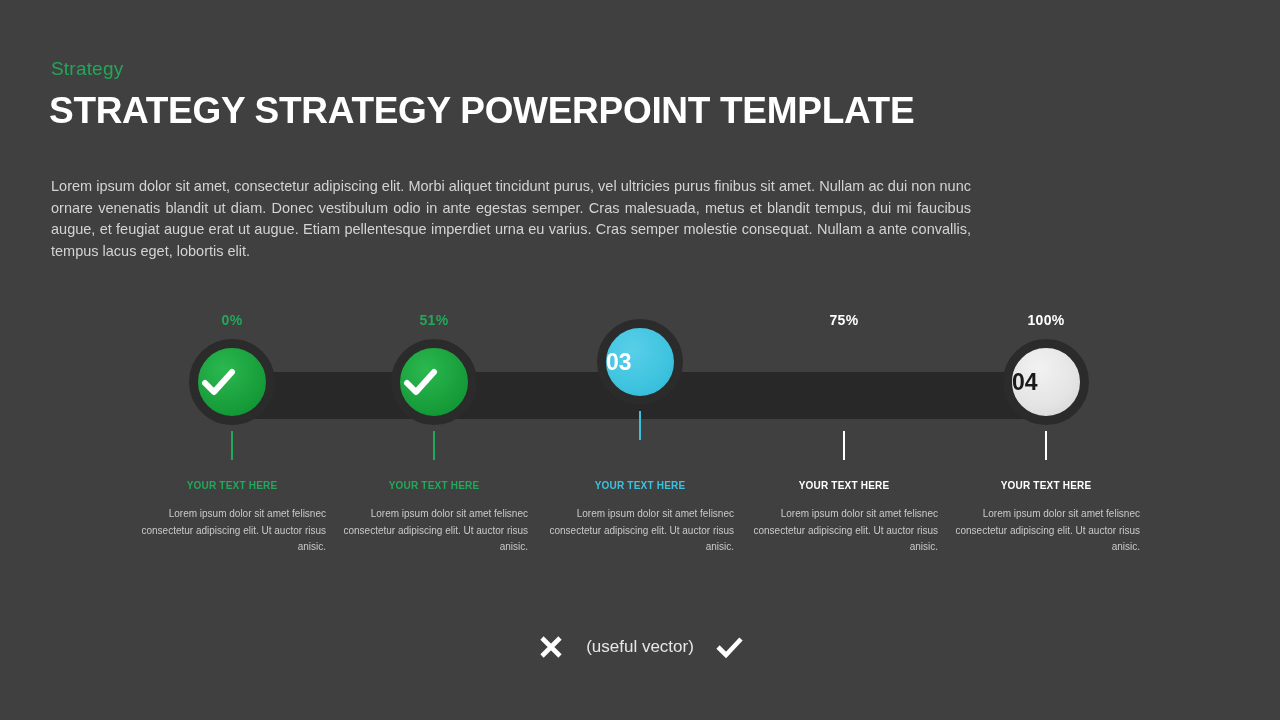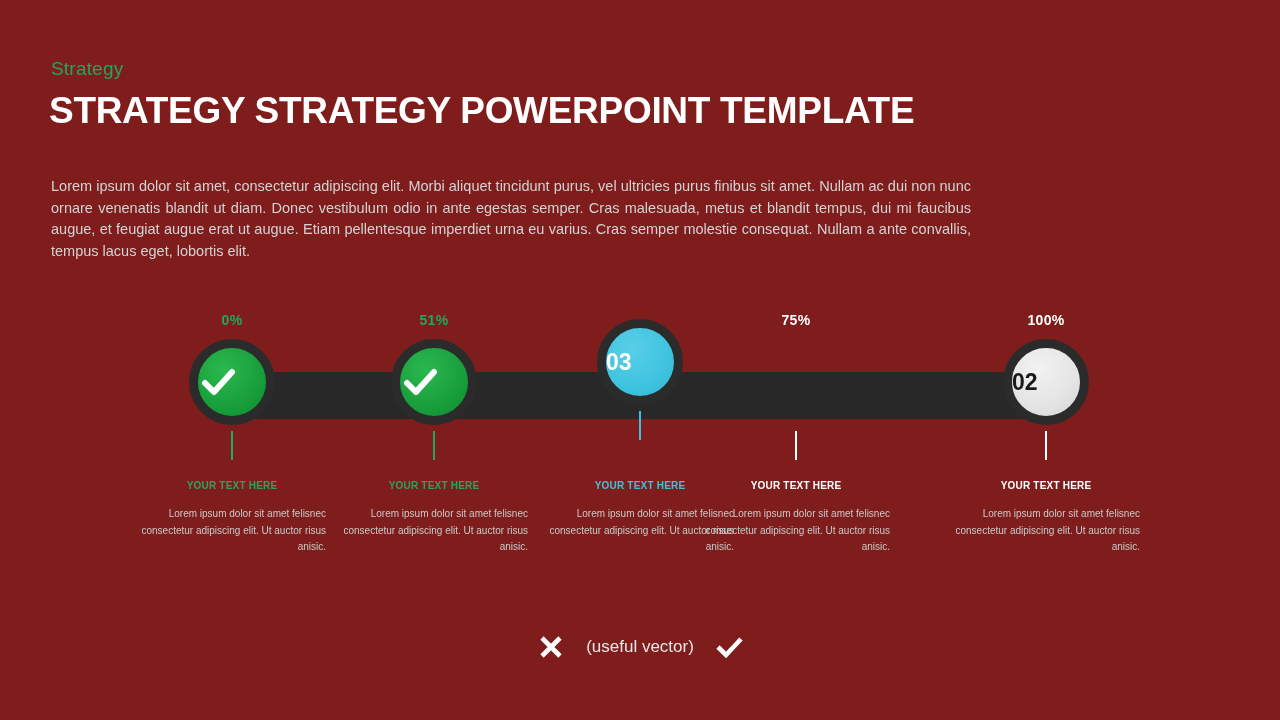--- a/index.html
+++ b/index.html
@@ -12,21 +12,21 @@
     height: 720px;
     overflow: hidden;
     font-family: "Liberation Sans", sans-serif;
     color: #ffffff;
     position: relative;
   }
 
   .slide {
     position: absolute;
     inset: 0;
-    background: #7f1d1d;
+    background: #404040;
   }
 
   
   .eyebrow {
     position: absolute;
     left: 51px;
     top: 58px;
     font-size: 19px;
     font-weight: 400;
     color: #21a757;
@@ -228,33 +228,33 @@
         <div class="step" style="left: 640px;">
           <div class="node-wrap">
             <div class="node current">
               <span class="node-num">03</span>
             </div>
             <div class="stem" style="background: rgb(60, 194, 222);"></div>
           </div>
           <div class="step-title" style="color: rgb(60, 194, 222);">YOUR TEXT HERE</div>
           <div class="step-desc">Lorem ipsum dolor sit amet felisnec consectetur adipiscing elit. Ut auctor risus anisic.</div>
         </div>
-        <div class="step" style="left: 796px;">
+        <div class="step" style="left: 844px;">
           <div class="pct" style="color: rgb(255, 255, 255);">75%</div>
           <div class="node-wrap">
             <div class="stem" style="background: rgb(255, 255, 255);"></div>
           </div>
           <div class="step-title" style="color: rgb(255, 255, 255);">YOUR TEXT HERE</div>
           <div class="step-desc">Lorem ipsum dolor sit amet felisnec consectetur adipiscing elit. Ut auctor risus anisic.</div>
         </div>
         <div class="step" style="left: 1046px;">
           <div class="pct" style="color: rgb(255, 255, 255);">100%</div>
           <div class="node-wrap">
             <div class="node pending">
-              <span class="node-num">02</span>
+              <span class="node-num">04</span>
             </div>
             <div class="stem" style="background: rgb(255, 255, 255);"></div>
           </div>
           <div class="step-title" style="color: rgb(255, 255, 255);">YOUR TEXT HERE</div>
           <div class="step-desc">Lorem ipsum dolor sit amet felisnec consectetur adipiscing elit. Ut auctor risus anisic.</div>
         </div>
       </div>
   </div>
 
   <div class="footer">

